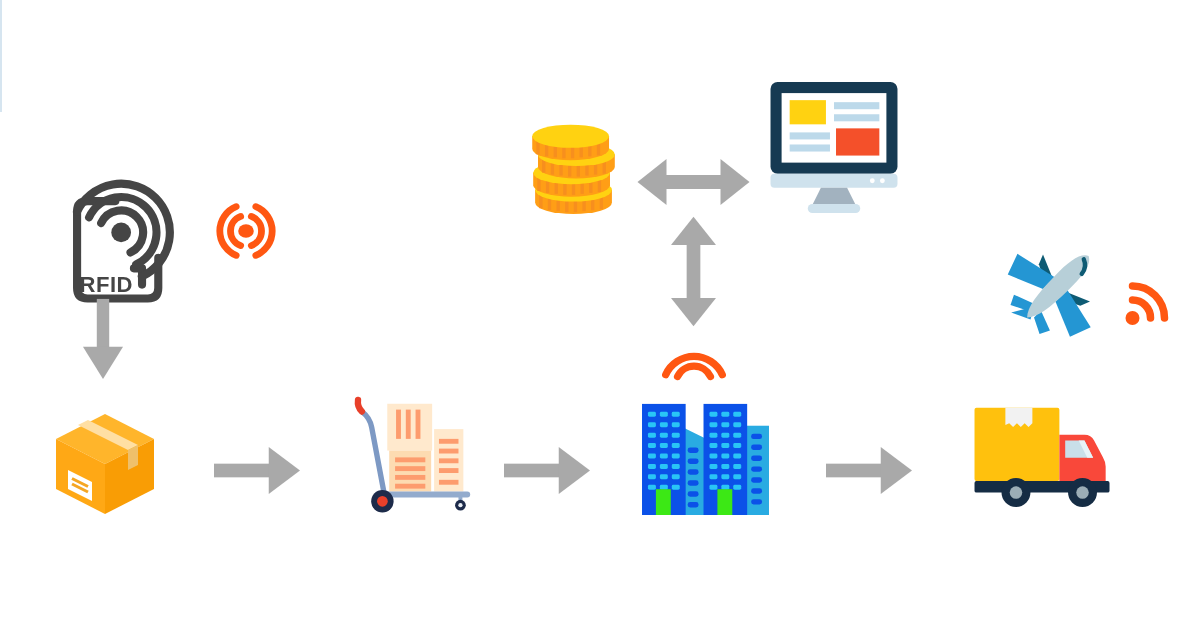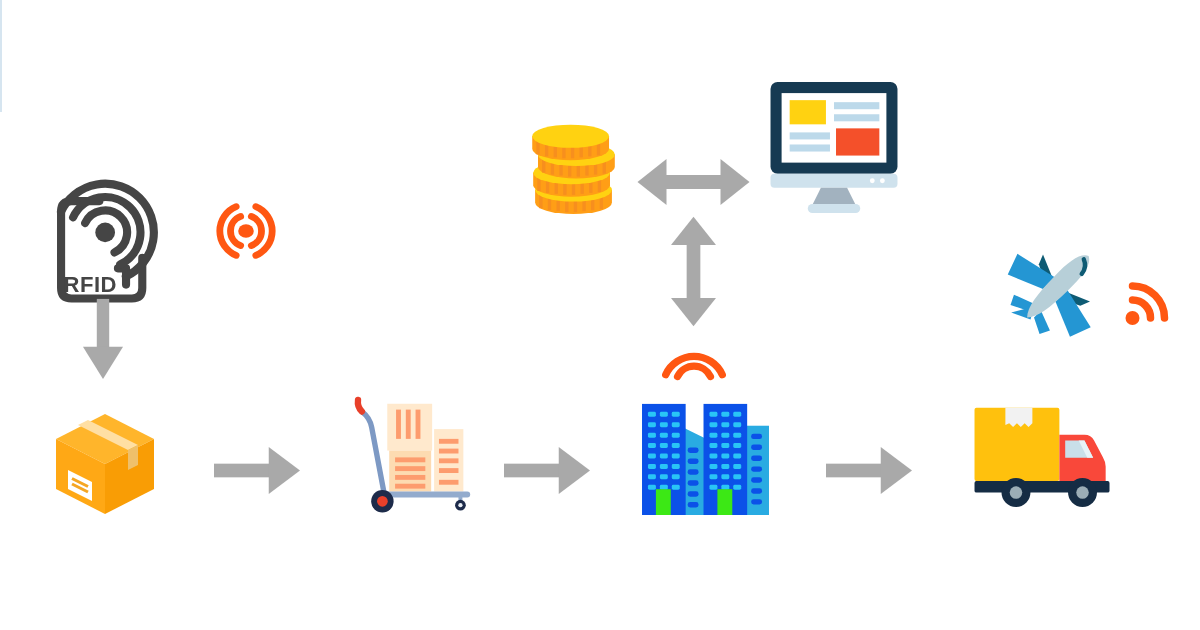--- a/index.html
+++ b/index.html
@@ -56,21 +56,21 @@
   .tr-w{fill:var(--truck-window)} .tr-wh{fill:#e8f3f8} .tr-h{fill:var(--truck-hub)}
   .tr-t{fill:var(--tape-white)}
 
   .edge-line{position:absolute;left:0;top:0;width:2px;height:112px;background:var(--edge-artifact)}
 </style>
 </head>
 <body>
 
 <div class="edge-line"></div>
 
-<div class="node" style="left:46px;top:170px;width:116px;height:148px">
+<div class="node" style="left:62px;top:170px;width:116px;height:148px">
   <svg viewBox="0 0 100 100">
     <path class="rfid-s" d="M 46 13 H 22 Q 13 13 13 22 V 88 Q 13 97 22 97 H 74 Q 83 97 83 88 V 62"></path>
     <path class="rfid-s" d="M 62 71 H 69 V 85"></path>
     <circle class="rfid-f" cx="51" cy="40" r="8.5"></circle>
     <g transform="translate(51,40) rotate(45)">
       <path class="rfid-s" d="M -17.9 6.5 A 19 19 0 1 1 17.9 6.5"></path>
       <path class="rfid-s" d="M -28.7 10.4 A 30.5 30.5 0 1 1 28.7 10.4"></path>
       <path class="rfid-s" d="M -39.5 14.3 A 42 42 0 1 1 39.5 14.3"></path>
     </g>
     <text class="rfid-t" x="15" y="91">RFID</text>

